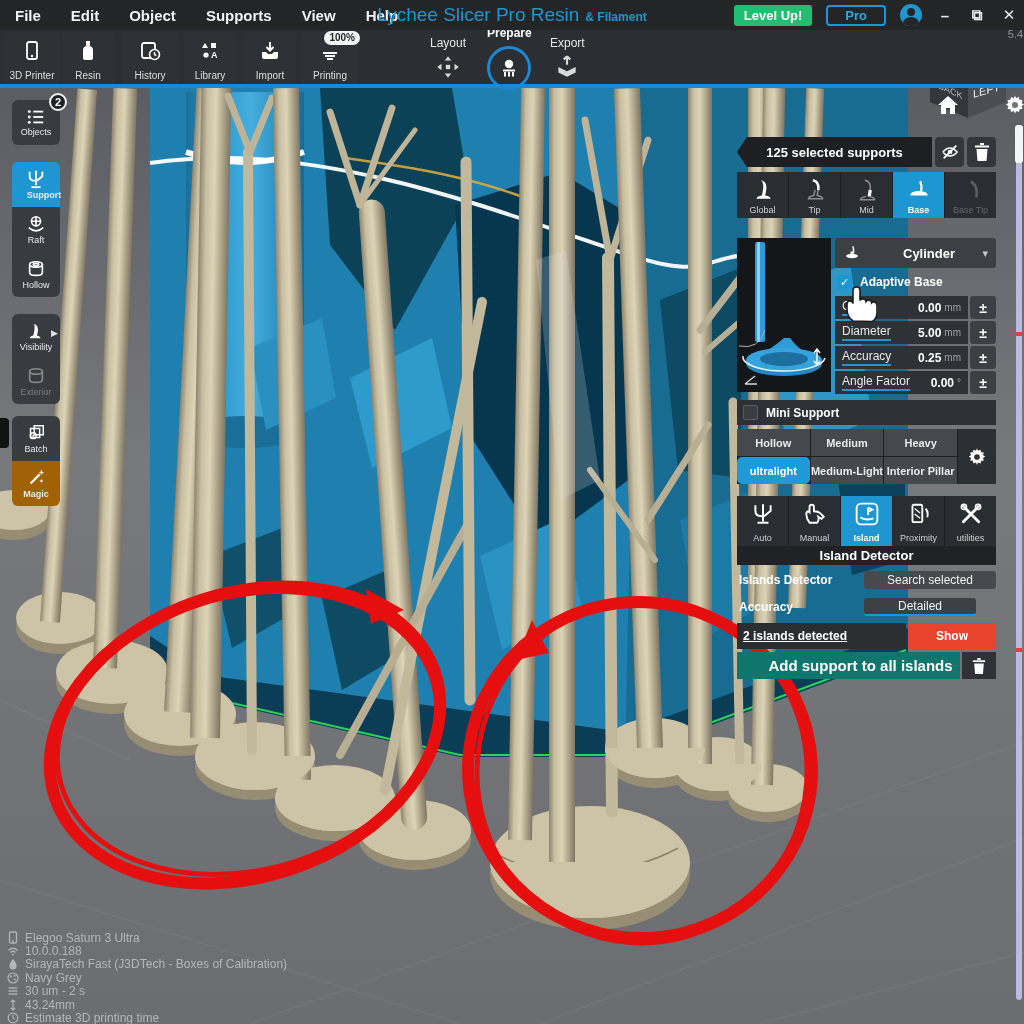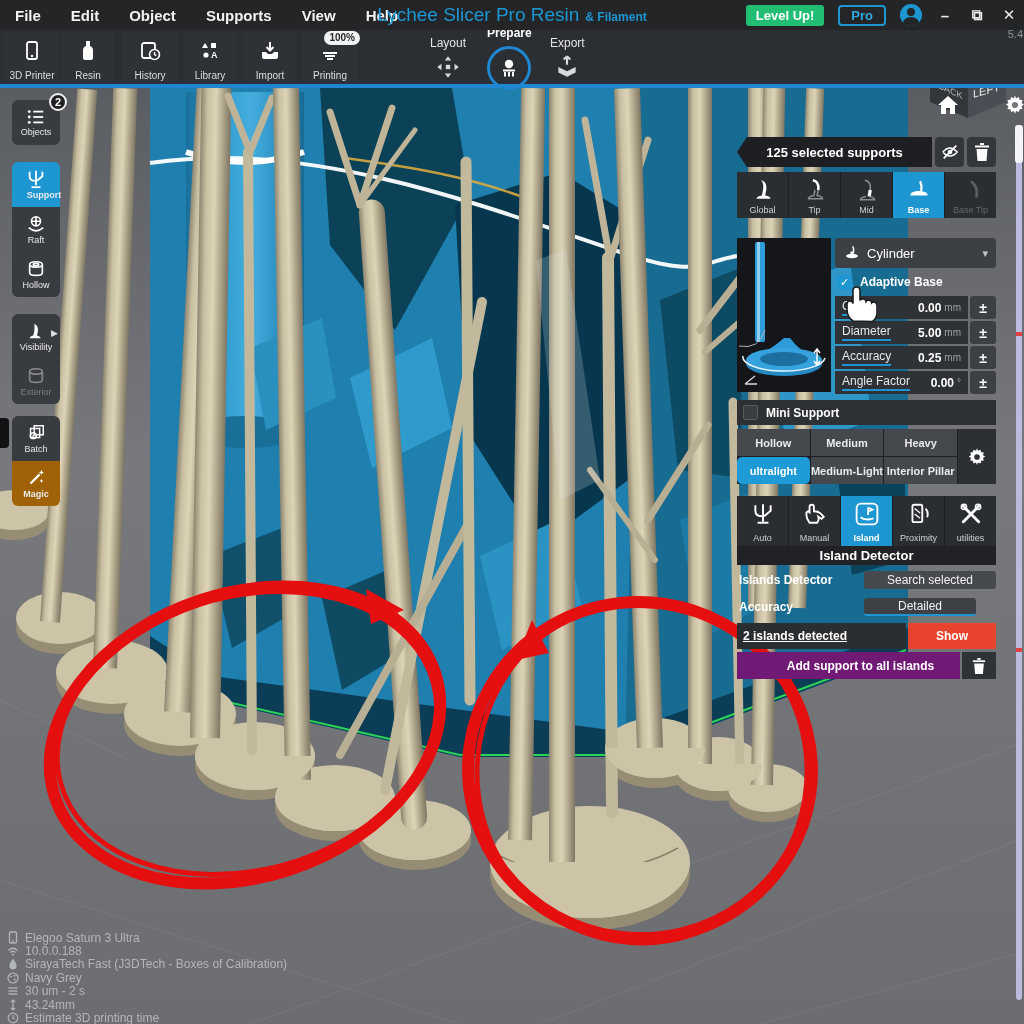--- a/index.html
+++ b/index.html
@@ -8,21 +8,21 @@
 
   
   .titlebar{position:absolute;left:0;top:0;width:1024px;height:30px;background:#232527;z-index:60;display:flex;align-items:center;}
   .menus{display:flex;align-items:center;height:100%;}
   .menu-item{color:#f1f2f3;font-size:15px;font-weight:700;padding:0 15px;cursor:default;}
   .app-title{position:absolute;left:0;right:0;top:0;height:30px;display:flex;align-items:center;justify-content:center;pointer-events:none;}
   .app-title .main{color:#1d96d4;font-size:19px;}
   .app-title .suffix{color:#1d96d4;font-size:12px;font-weight:700;margin-left:6px;margin-top:4px;}
   .tb-right{position:absolute;right:6px;top:0;height:30px;display:flex;align-items:center;gap:14px;}
   .btn-levelup{background:#21bd72;color:#fff;font-size:13px;font-weight:700;padding:3px 10px;border-radius:3px;}
-  .btn-pro{border:2px solid #1e96d2;color:#2ea8e0;font-size:13px;font-weight:700;padding:1px 11px;border-radius:4px;}
+  .btn-pro{border:2px solid #1e96d2;color:#2ea8e0;font-size:13px;font-weight:700;padding:1px 17px;border-radius:4px;}
   .avatar{width:22px;height:22px;border-radius:50%;background:#1e96d2;position:relative;overflow:hidden;}
   .avatar:before{content:"";position:absolute;left:7px;top:4px;width:8px;height:8px;border-radius:50%;background:#232527;}
   .avatar:after{content:"";position:absolute;left:3px;top:13px;width:16px;height:12px;border-radius:50%;background:#232527;}
   .winbtn{color:#e8eaec;font-size:15px;font-weight:700;width:18px;text-align:center;}
   .version{position:absolute;right:1px;top:28px;color:#8d9296;font-size:11px;z-index:62;}
 
   
   .toolbar{position:absolute;left:0;top:30px;width:1024px;height:56px;background:#2b2e32;z-index:50;}
   .blue-line{position:absolute;left:0;top:84px;width:1024px;height:4px;background:#1d87d1;z-index:51;}
   .tool-group{position:absolute;left:4px;top:2px;display:flex;}
@@ -66,21 +66,21 @@
   .ptab{flex:1;height:46px;background:#2a2d31;display:flex;flex-direction:column;align-items:center;justify-content:flex-end;padding-bottom:3px;position:relative;}
   .ptab svg{position:absolute;top:5px;}
   .ptab .ptlabel{font-size:9px;color:#cfd2d5;}
   .ptab.sel{background:#1e96d2;}
   .ptab.sel .ptlabel{color:#fff;font-weight:700;}
   .ptab.dis .ptlabel{color:#63676c;}
   .shape-area{display:flex;gap:4px;margin-bottom:6px;}
   .preview{width:94px;height:154px;background:#141619;flex:none;}
   .shape-col{flex:1;display:flex;flex-direction:column;gap:2px;}
   .dropdown{height:30px;background:#3c4045;border-radius:3px;display:flex;align-items:center;padding:0 8px;gap:6px;}
-  .dropdown .dtext{font-weight:400;font-size:13px;color:#fff;flex:1;}
+  .dropdown .dtext{font-weight:700;font-size:13px;color:#fff;flex:1;margin-left:36px;}
   .dropdown .caret{color:#c6c9cc;font-size:11px;}
   .adaptive{height:24px;display:flex;align-items:center;gap:8px;padding-left:2px;position:relative;}
   .chk{width:15px;height:15px;border-radius:2px;background:#1e96d2;color:#fff;font-size:11px;font-weight:700;display:flex;align-items:center;justify-content:center;}
   .chk.off{background:#3a3e42;border:1px solid #595d62;}
   .adaptive .alabel{font-weight:700;color:#fff;}
   .frow{height:23px;display:flex;gap:2px;}
   .fmain{flex:1;background:#2e3135;display:flex;align-items:center;padding:0 7px;}
   .fmain .lbl{border-bottom:2px solid #1e96d2;padding-bottom:1px;color:#e6e8ea;}
   .fmain .val{margin-left:auto;font-weight:700;color:#fff;}
   .fmain .unit{color:#9ca0a4;font-size:10px;margin-left:3px;}
@@ -99,21 +99,21 @@
   .ttab.sel{background:#1e96d2;}
   .island-hdr{height:19px;background:#202226;display:flex;align-items:center;justify-content:center;font-weight:700;font-size:13px;color:#fff;}
   .isl-row{height:24px;display:flex;align-items:center;margin-top:3px;gap:4px;}
   .isl-row .ilabel{font-weight:700;color:#fff;flex:1;padding-left:2px;}
   .isl-btn{width:132px;height:18px;background:#46494e;border-radius:3px;display:flex;align-items:center;justify-content:center;font-size:12px;color:#f0f1f2;}
   .isl-btn.detailed{background:#3d4146;border-bottom:2px solid #1e96d2;width:112px;margin-right:20px;}
   .res-row{height:26px;display:flex;gap:2px;margin-top:4px;}
   .res-label{flex:1;background:#2b2e31;display:flex;align-items:center;padding-left:6px;font-weight:700;color:#fff;text-decoration:underline;}
   .show-btn{width:88px;background:#e8432c;display:flex;align-items:center;justify-content:center;font-weight:700;color:#fff;}
   .addall-row{height:27px;display:flex;gap:2px;margin-top:3px;}
-  .addall{flex:1;background:#701a75;display:flex;align-items:center;justify-content:center;font-weight:700;color:#fff;font-size:12px;padding-left:24px;}
+  .addall{flex:1;background:#0f766e;display:flex;align-items:center;justify-content:center;font-weight:700;color:#fff;font-size:15px;padding-left:24px;}
   .addall-trash{width:34px;background:#2f3236;display:flex;align-items:center;justify-content:center;}
 
   
   .nav-home{position:absolute;left:936px;top:94px;z-index:45;}
   .nav-gear{position:absolute;left:1004px;top:94px;z-index:45;}
   .scrollbar{position:absolute;left:1016px;top:125px;width:6px;height:875px;background:#b9bcdf;z-index:55;border-radius:3px;}
   .scroll-thumb{position:absolute;left:-1px;top:0;width:8px;height:38px;background:#f4f5f8;border-radius:3px;}
   .tick{position:absolute;left:0;width:6px;height:4px;background:#e04040;}
   .edge-notch{position:absolute;left:0;top:418px;width:9px;height:30px;background:#101214;border-radius:0 4px 4px 0;z-index:35;}
 

